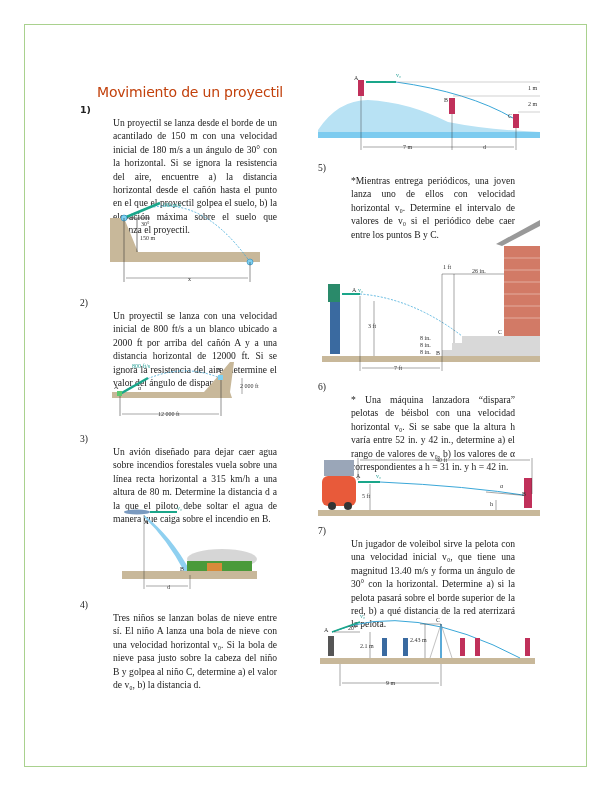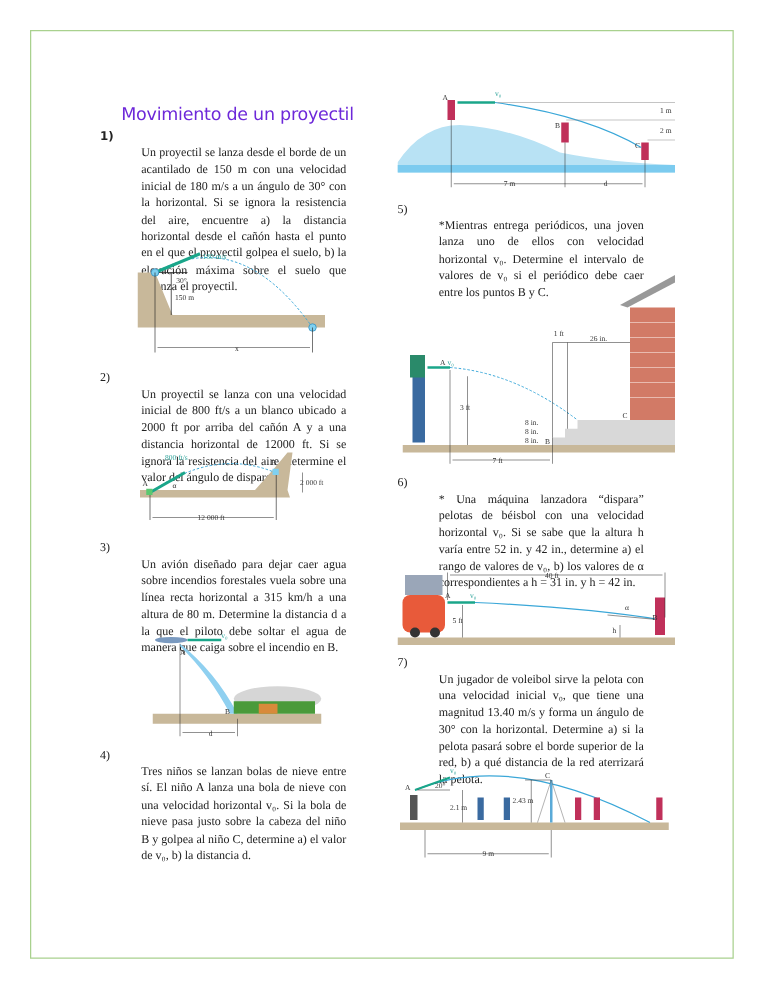--- a/index.html
+++ b/index.html
@@ -1,18 +1,18 @@
 <!DOCTYPE html>
 <html><head>
 <meta charset="utf-8">
 <style>
   html, body { margin:0; padding:0; background:#ffffff; }
   body { width:612px; height:792px; position:relative; overflow:hidden; font-family:"Liberation Serif", serif; color:#222; }
   .frame { position:absolute; left:24px; top:24px; width:563px; height:743px; border:1px solid #a9d18e; box-sizing:border-box; }
-  .title { position:absolute; left:97px; top:84px; font-family:"DejaVu Sans", sans-serif; font-size:14px; color:#6d28d9; letter-spacing:-0.2px; font-weight:normal; margin:0; }
+  .title { position:absolute; left:97px; top:84px; font-family:"DejaVu Sans", sans-serif; font-size:14px; color:#c2410c; letter-spacing:-0.2px; font-weight:normal; margin:0; }
   .problem { position:absolute; font-size:9.6px; line-height:13.4px; text-align:justify; }
   .problem .num { position:absolute; left:-20px; top:0; }
   .problem .num.bold { font-family:"DejaVu Sans", sans-serif; font-weight:bold; font-size:9.5px; }
   .problem p { margin:13px; }
   .fig { position:absolute; }
   .fig svg { display:block; }
   .lbl { font-family:"Liberation Serif", serif; font-size:6px; fill:#333; }
   .lblc { font-family:"Liberation Serif", serif; font-size:6px; fill:#2aa198; }
 </style>
 </head>

